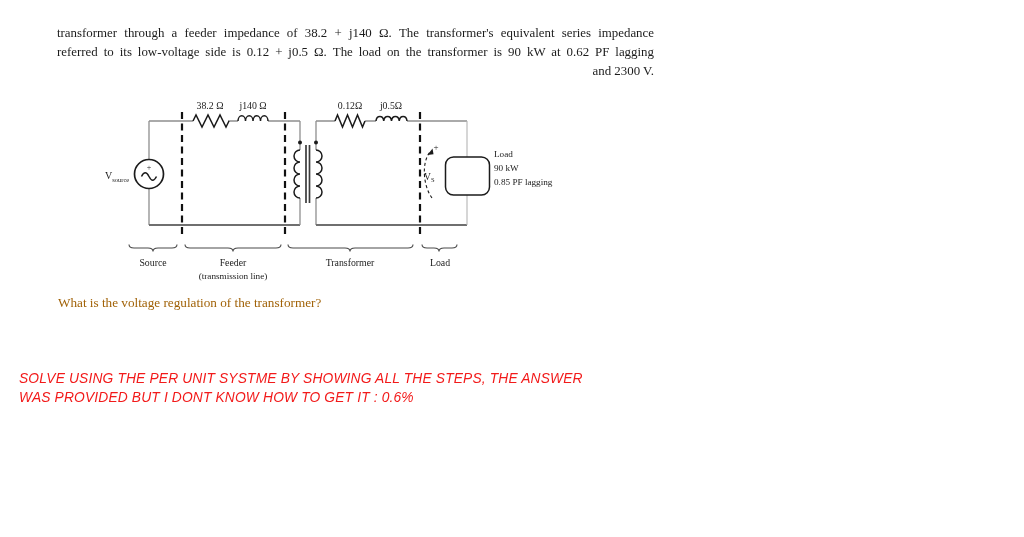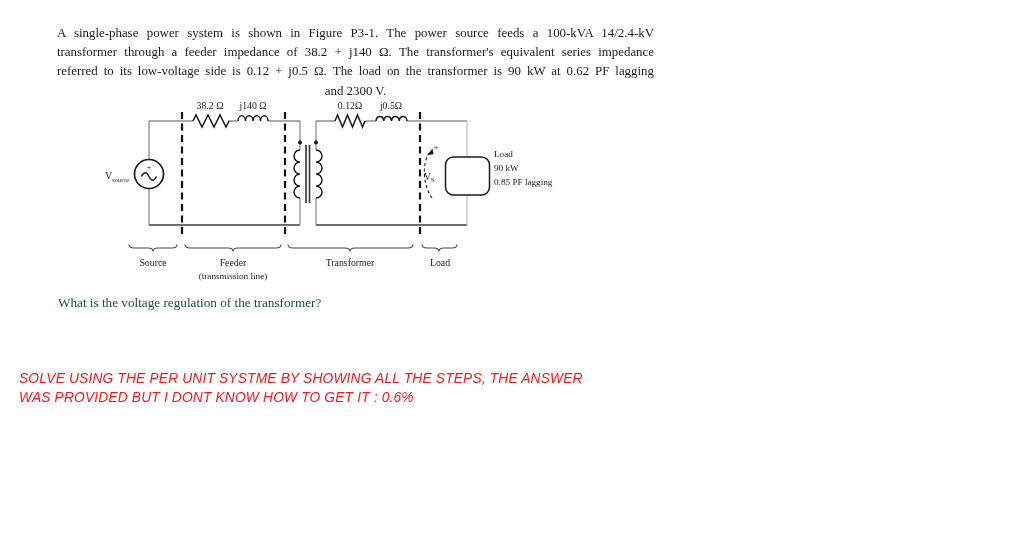--- a/index.html
+++ b/index.html
@@ -3,24 +3,24 @@
 <meta charset="utf-8">
 <style>
   html,body { margin:0; padding:0; background:#ffffff; }
   body { width:1024px; height:537px; position:relative; overflow:hidden;
          font-family:"Liberation Serif", serif; }
   .page { position:absolute; inset:0; background:#fff; }
 
   .problem { position:absolute; left:57px; top:24px; width:597px;
              color:#1c1c1c; font-size:12.9px; line-height:19.2px; }
   .problem .jline { text-align:justify; text-align-last:justify; }
-  .problem .lastline { text-align:center; }
+  .problem .lastline { text-align:right; }
 
   .question { position:absolute; left:58px; top:295px; font-size:13.2px;
-              color:#14532d; }
+              color:#a16207; }
 
   .note { position:absolute; left:19px; top:322px;
           font-family:"Liberation Sans", sans-serif; font-style:italic;
           font-size:13.8px; line-height:18.6px; letter-spacing:.15px;
           color:#f21a1a;margin-top:48px; }
   .note div { white-space:nowrap; }
 
   svg.figure { position:absolute; left:0; top:0; }
   svg.figure text { fill:#1b1b1b; font-family:"Liberation Serif", serif; }
   .wire   { stroke:#8f8f8f; stroke-width:1.3; fill:none; }
@@ -34,21 +34,20 @@
   .flabel { font-size:9.8px; }
   .slabel { font-size:9.8px; text-anchor:middle; }
   .small  { font-size:9.2px; }
 </style>
 </head>
 <body>
 
 <div class="page">
 
   <div class="problem">
-    <div class="jline">A single-phase power system is shown in Figure P3-1.  The power source feeds a 100-kVA 14/2.4-kV</div>
     <div class="jline">transformer through a feeder impedance of 38.2 + j140 Ω.  The transformer's equivalent series impedance</div>
     <div class="jline">referred to its low-voltage side is 0.12 + j0.5 Ω.  The load on the transformer is 90 kW at 0.62 PF lagging</div>
     <div class="lastline">and 2300 V.</div>
   </div>
 
   <svg class="figure" width="1024" height="537" viewBox="0 0 1024 537">
 
     <g>
       <path class="wire" d="M149,121 H193 M228,121 H238 M268,121 H300"></path>
       <path class="wire" d="M149,121 V159.5 M149,188.5 V225"></path>

